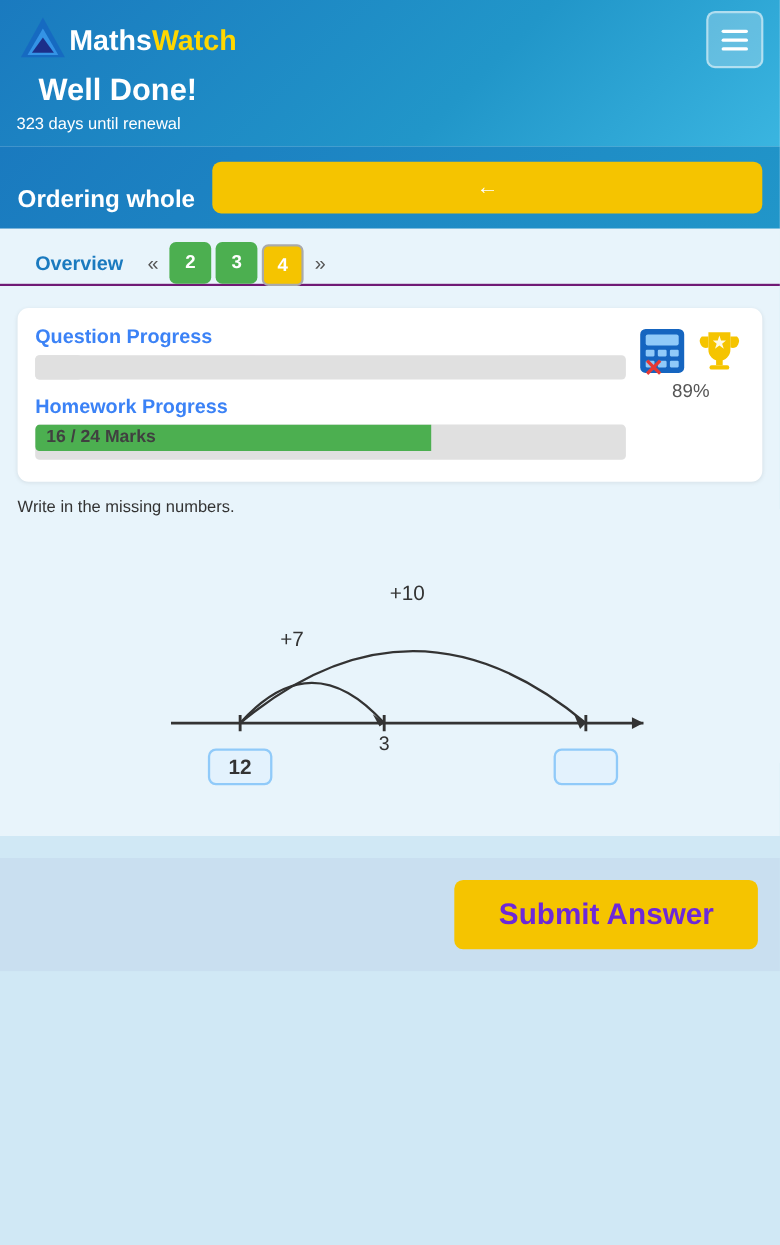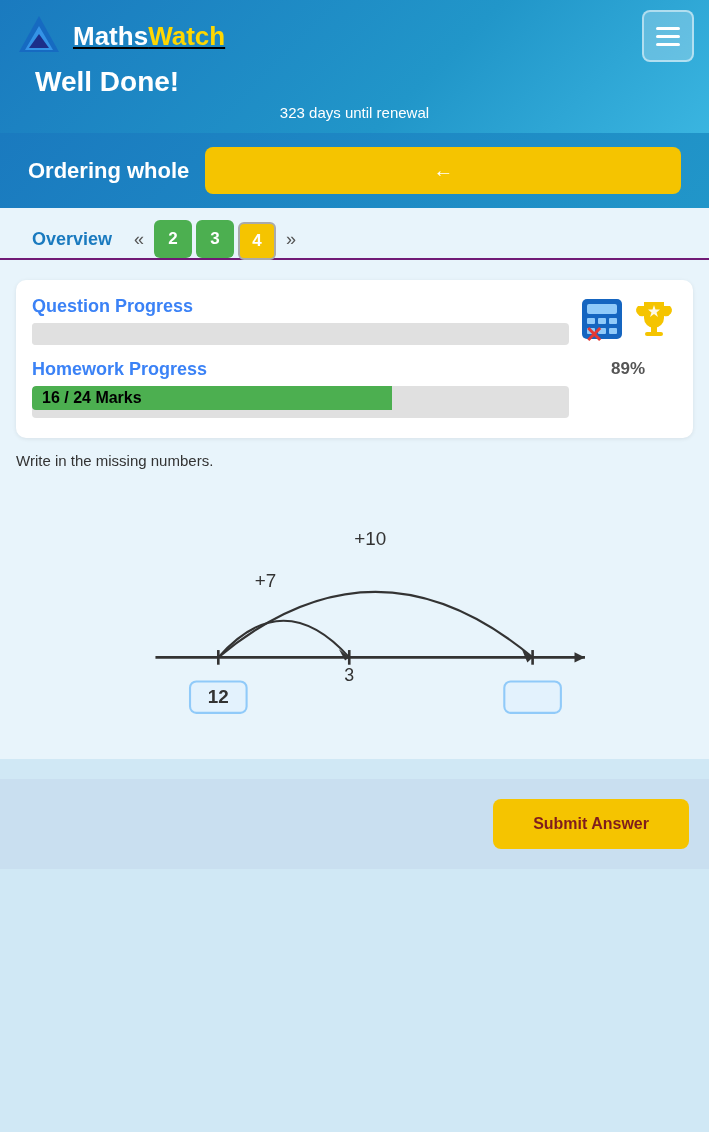--- a/index.html
+++ b/index.html
@@ -16,22 +16,20 @@
       position: relative;
     }
     .header-top {
       display: flex;
       align-items: center;
       justify-content: space-between;
     }
     .logo-area {
       display: flex;
       align-items: center;
-      gap: 10px;
-      text-decoration: underline;
     }
     .logo-icon {
       width: 48px;
       height: 48px;
     }
     .logo-text {
       font-size: 26px;
       font-weight: bold;
       color: #fff;
     }
@@ -65,30 +63,30 @@
       margin-left: 20px;
     }
     .answered-text {
       color: #fff;
       font-size: 17px;
       margin-top: 2px;
     }
     .renewal-text {
       color: #fff;
       font-size: 15px;
-      text-align: center;
+      text-align: left;
       margin-top: 6px;
     }
 
     
     .blue-banner {
       background: linear-gradient(135deg, #1a7abf, #2196c9);
-      padding: 14px 28px;
-      display: flex;
-      align-items: center;
+      padding: 14px 16px;
+      display: flex;
+      align-items: flex-end;
       gap: 16px;
     }
     .ordering-title {
       color: #fff;
       font-size: 22px;
       font-weight: bold;
       flex-shrink: 0;
     }
     .return-btn {
       background: #f5c400;
@@ -212,34 +210,34 @@
       overflow: hidden;
     }
     .homework-bar-fill {
       background: #4caf50;
       border-radius: 4px 0 0 4px;
       height: 24px;
       width: 67%;
       display: flex;
       align-items: center;
       padding-left: 10px;
-      color: #000000;
+      color: #404040;
       font-size: 16px;
       font-weight: bold;
     }
     .icons-area {
       display: flex;
       align-items: center;
       gap: 6px;
     }
     .percent-text {
       color: #555;
       font-size: 17px;
-      font-weight: bold;
-      margin-top: 17px;
+      font-weight: normal;
+      margin-top: 4px;
     }
 
     
     .question-text {
       margin: 14px 16px 0 16px;
       font-size: 15px;
       color: #333;
     }
 
     
@@ -258,25 +256,25 @@
     .submit-area {
       background: #c9dff0;
       margin: 20px 0 0 0;
       padding: 20px 20px;
       display: flex;
       justify-content: flex-end;
       border-radius: 0;
     }
     .submit-btn {
       background: #f5c400;
-      color: #7f1d1d;
+      color: #6d28d9;
       border: none;
       border-radius: 8px;
       padding: 16px 40px;
-      font-size: 16px;
+      font-size: 27px;
       font-weight: bold;
       cursor: pointer;
     }
   </style>
 </head>
 <body>
 
 <div class="header">
   <div class="header-top">
     <div class="logo-area">

